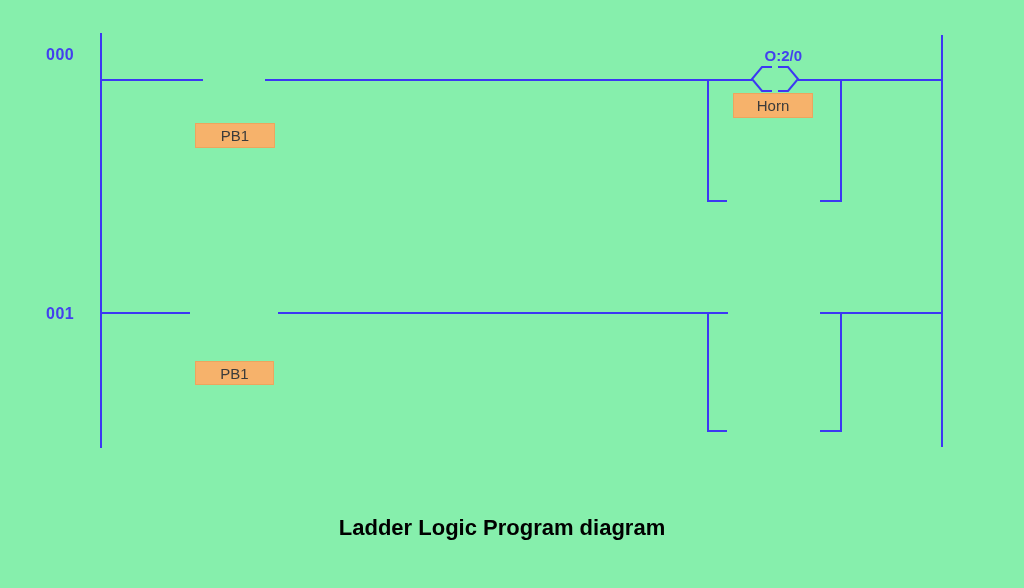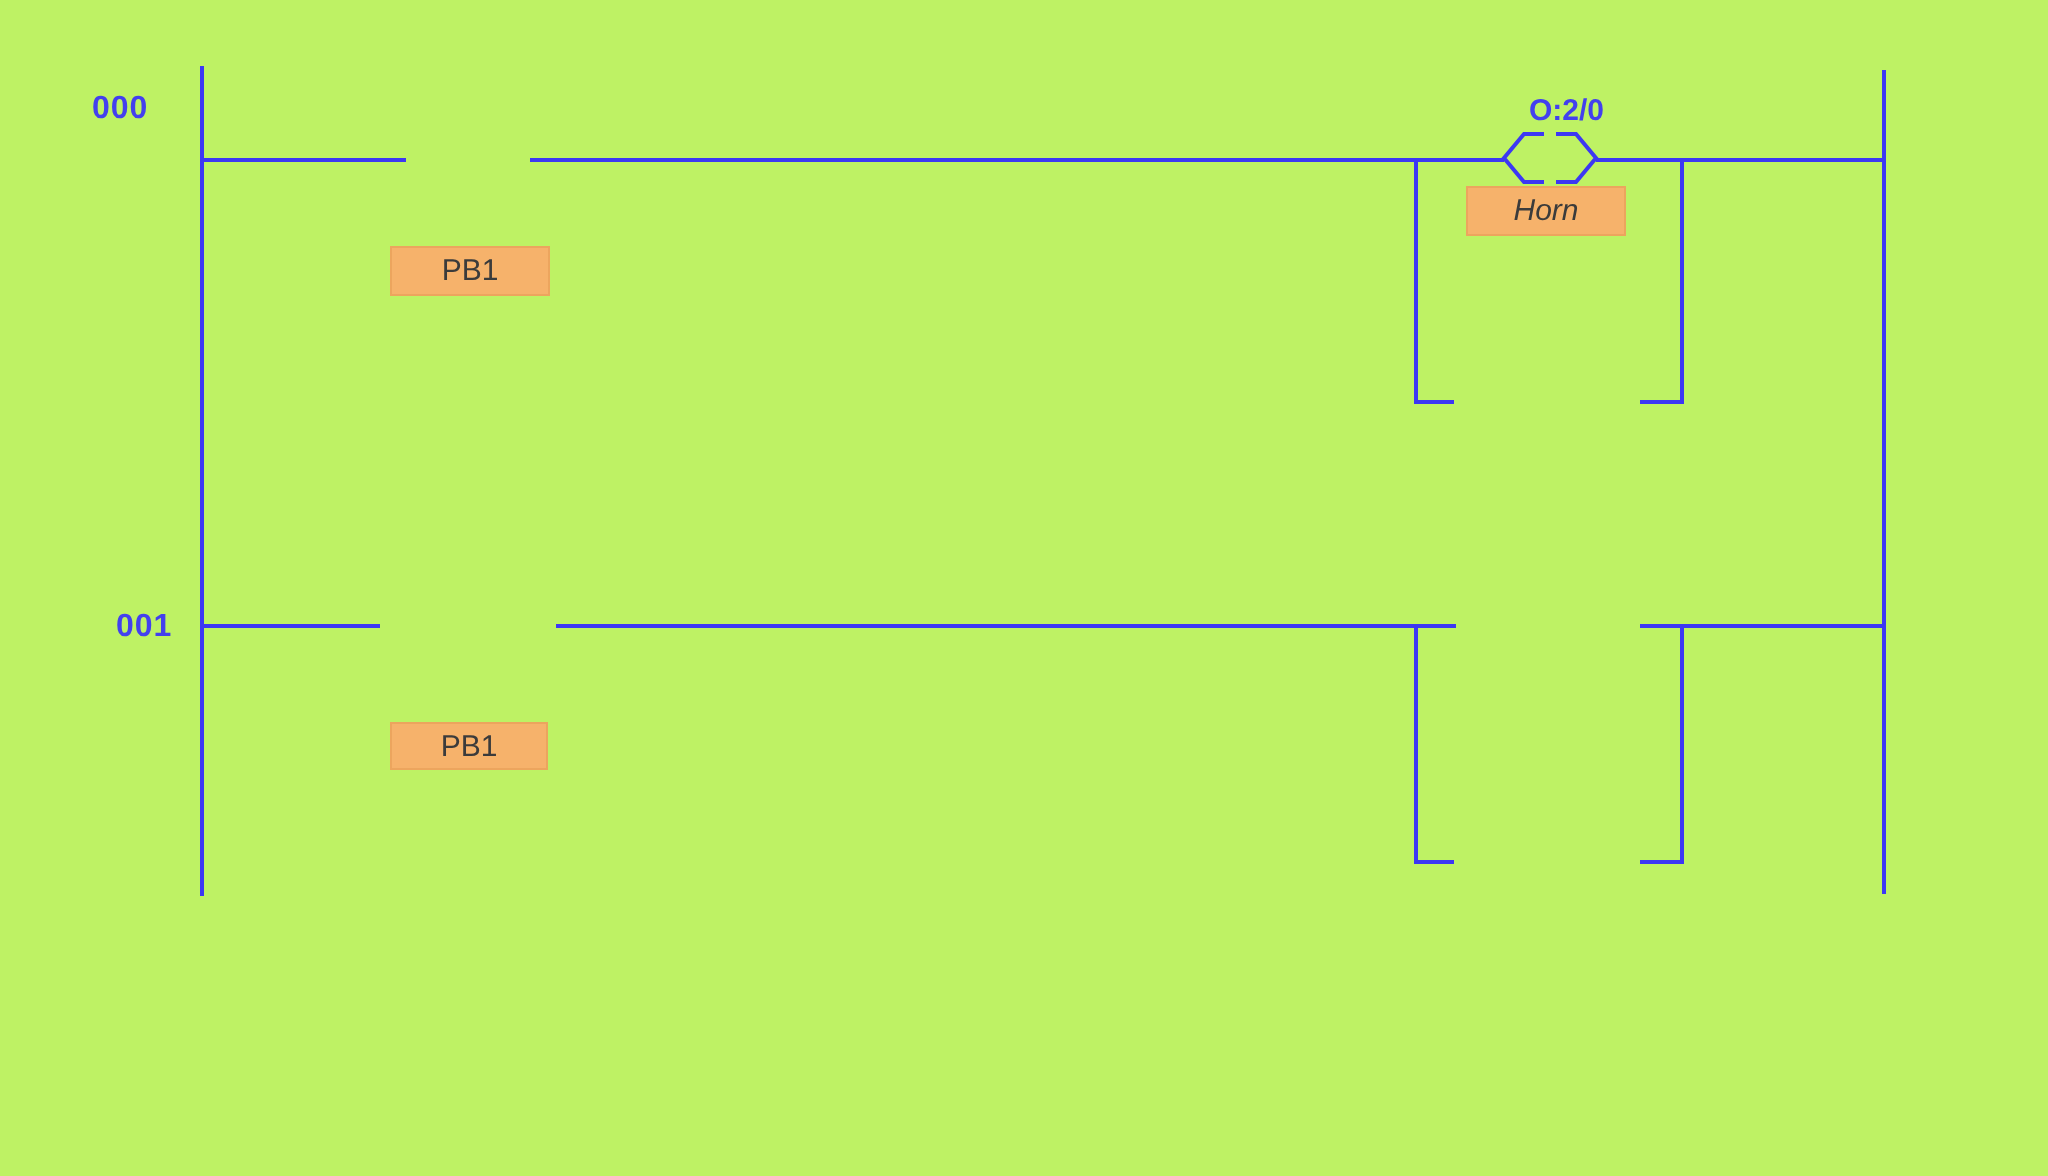--- a/index.html
+++ b/index.html
@@ -1,19 +1,19 @@
 <!DOCTYPE html>
 <html><head>
 <meta charset="utf-8">
 <style>
   html,body{margin:0;padding:0;background:#ffffff;}
   .stage{
     position:relative;
     width:1024px;height:588px;
-    background:#bef264;
+    background:#86efac;
     overflow:hidden;
     font-family:"Liberation Sans", sans-serif;
   }
   .h{position:absolute;height:2px;background:#3c38f3;}
   .v{position:absolute;width:2px;background:#3c38f3;}
   .rung-num{
     position:absolute;
     color:#4340ee;
     font-size:16px;
     font-weight:bold;
@@ -65,38 +65,39 @@
     <span>PB1</span>
   </div>
 
   <div class="addr" style="left:742px;top:47px;width:60px;">O:2/0</div>
 
   <svg style="left:748px;top:62px;" width="54" height="34" viewBox="0 0 54 34">
     <polyline points="24,5 14,5 4,17 14,29 24,29" fill="none" stroke="#3c38f3" stroke-width="2"></polyline>
     <polyline points="30,5 40,5 50,17 40,29 30,29" fill="none" stroke="#3c38f3" stroke-width="2"></polyline>
   </svg>
 
-  <div class="tagbox" style="left:733px;top:93px;width:80px;height:25px;font-style:italic;">
+  <div class="tagbox" style="left:733px;top:93px;width:80px;height:25px;">
     <span>Horn</span>
   </div>
 
   <div class="v" style="left:707px;top:80px;height:122px;"></div>
   <div class="h" style="left:707px;top:200px;width:20px;"></div>
   <div class="v" style="left:840px;top:80px;height:122px;"></div>
   <div class="h" style="left:820px;top:200px;width:22px;"></div>
 
-  <div class="rung-num" style="left:46px;top:305px;margin-left:12px;">001</div>
+  <div class="rung-num" style="left:46px;top:305px;">001</div>
 
   <div class="h" style="left:101px;top:312px;width:89px;"></div>
   <div class="h" style="left:278px;top:312px;width:450px;"></div>
   <div class="h" style="left:820px;top:312px;width:122px;"></div>
 
   <div class="tagbox" style="left:195px;top:361px;width:79px;height:24px;">
     <span>PB1</span>
   </div>
 
   <div class="v" style="left:707px;top:313px;height:119px;"></div>
   <div class="h" style="left:707px;top:430px;width:20px;"></div>
   <div class="v" style="left:840px;top:313px;height:119px;"></div>
   <div class="h" style="left:820px;top:430px;width:22px;"></div>
 
+  <div class="caption">Ladder Logic Program diagram</div>
 
 </div>
 
 </body></html>

